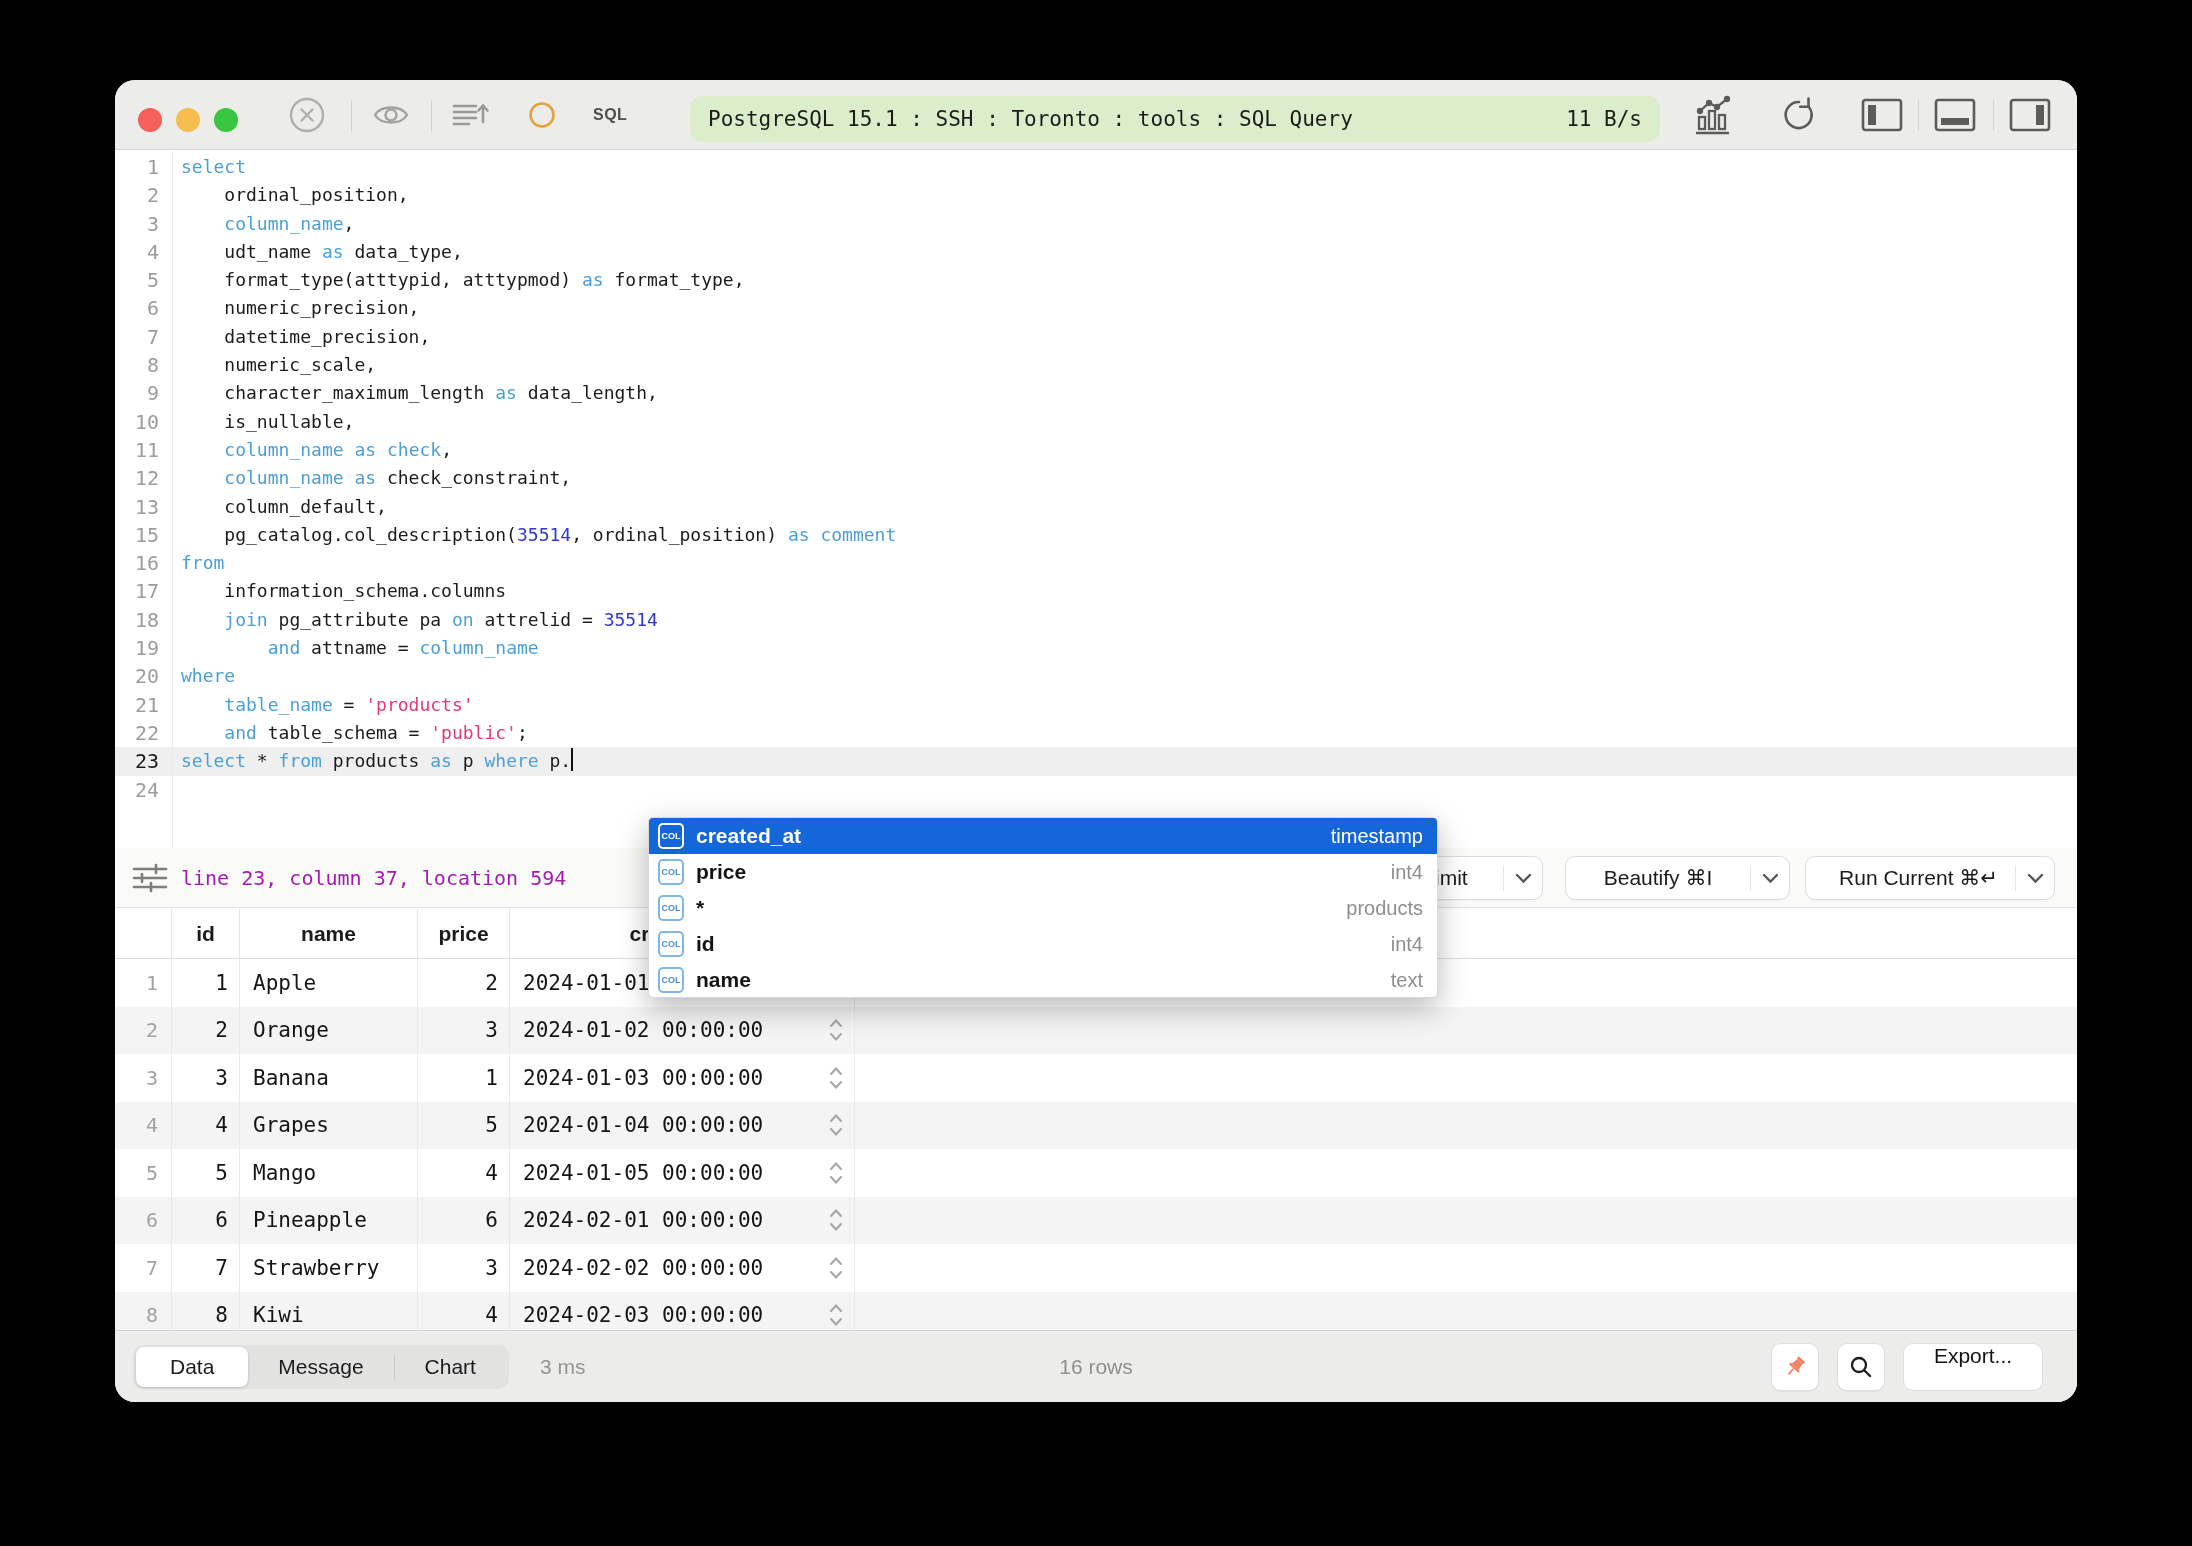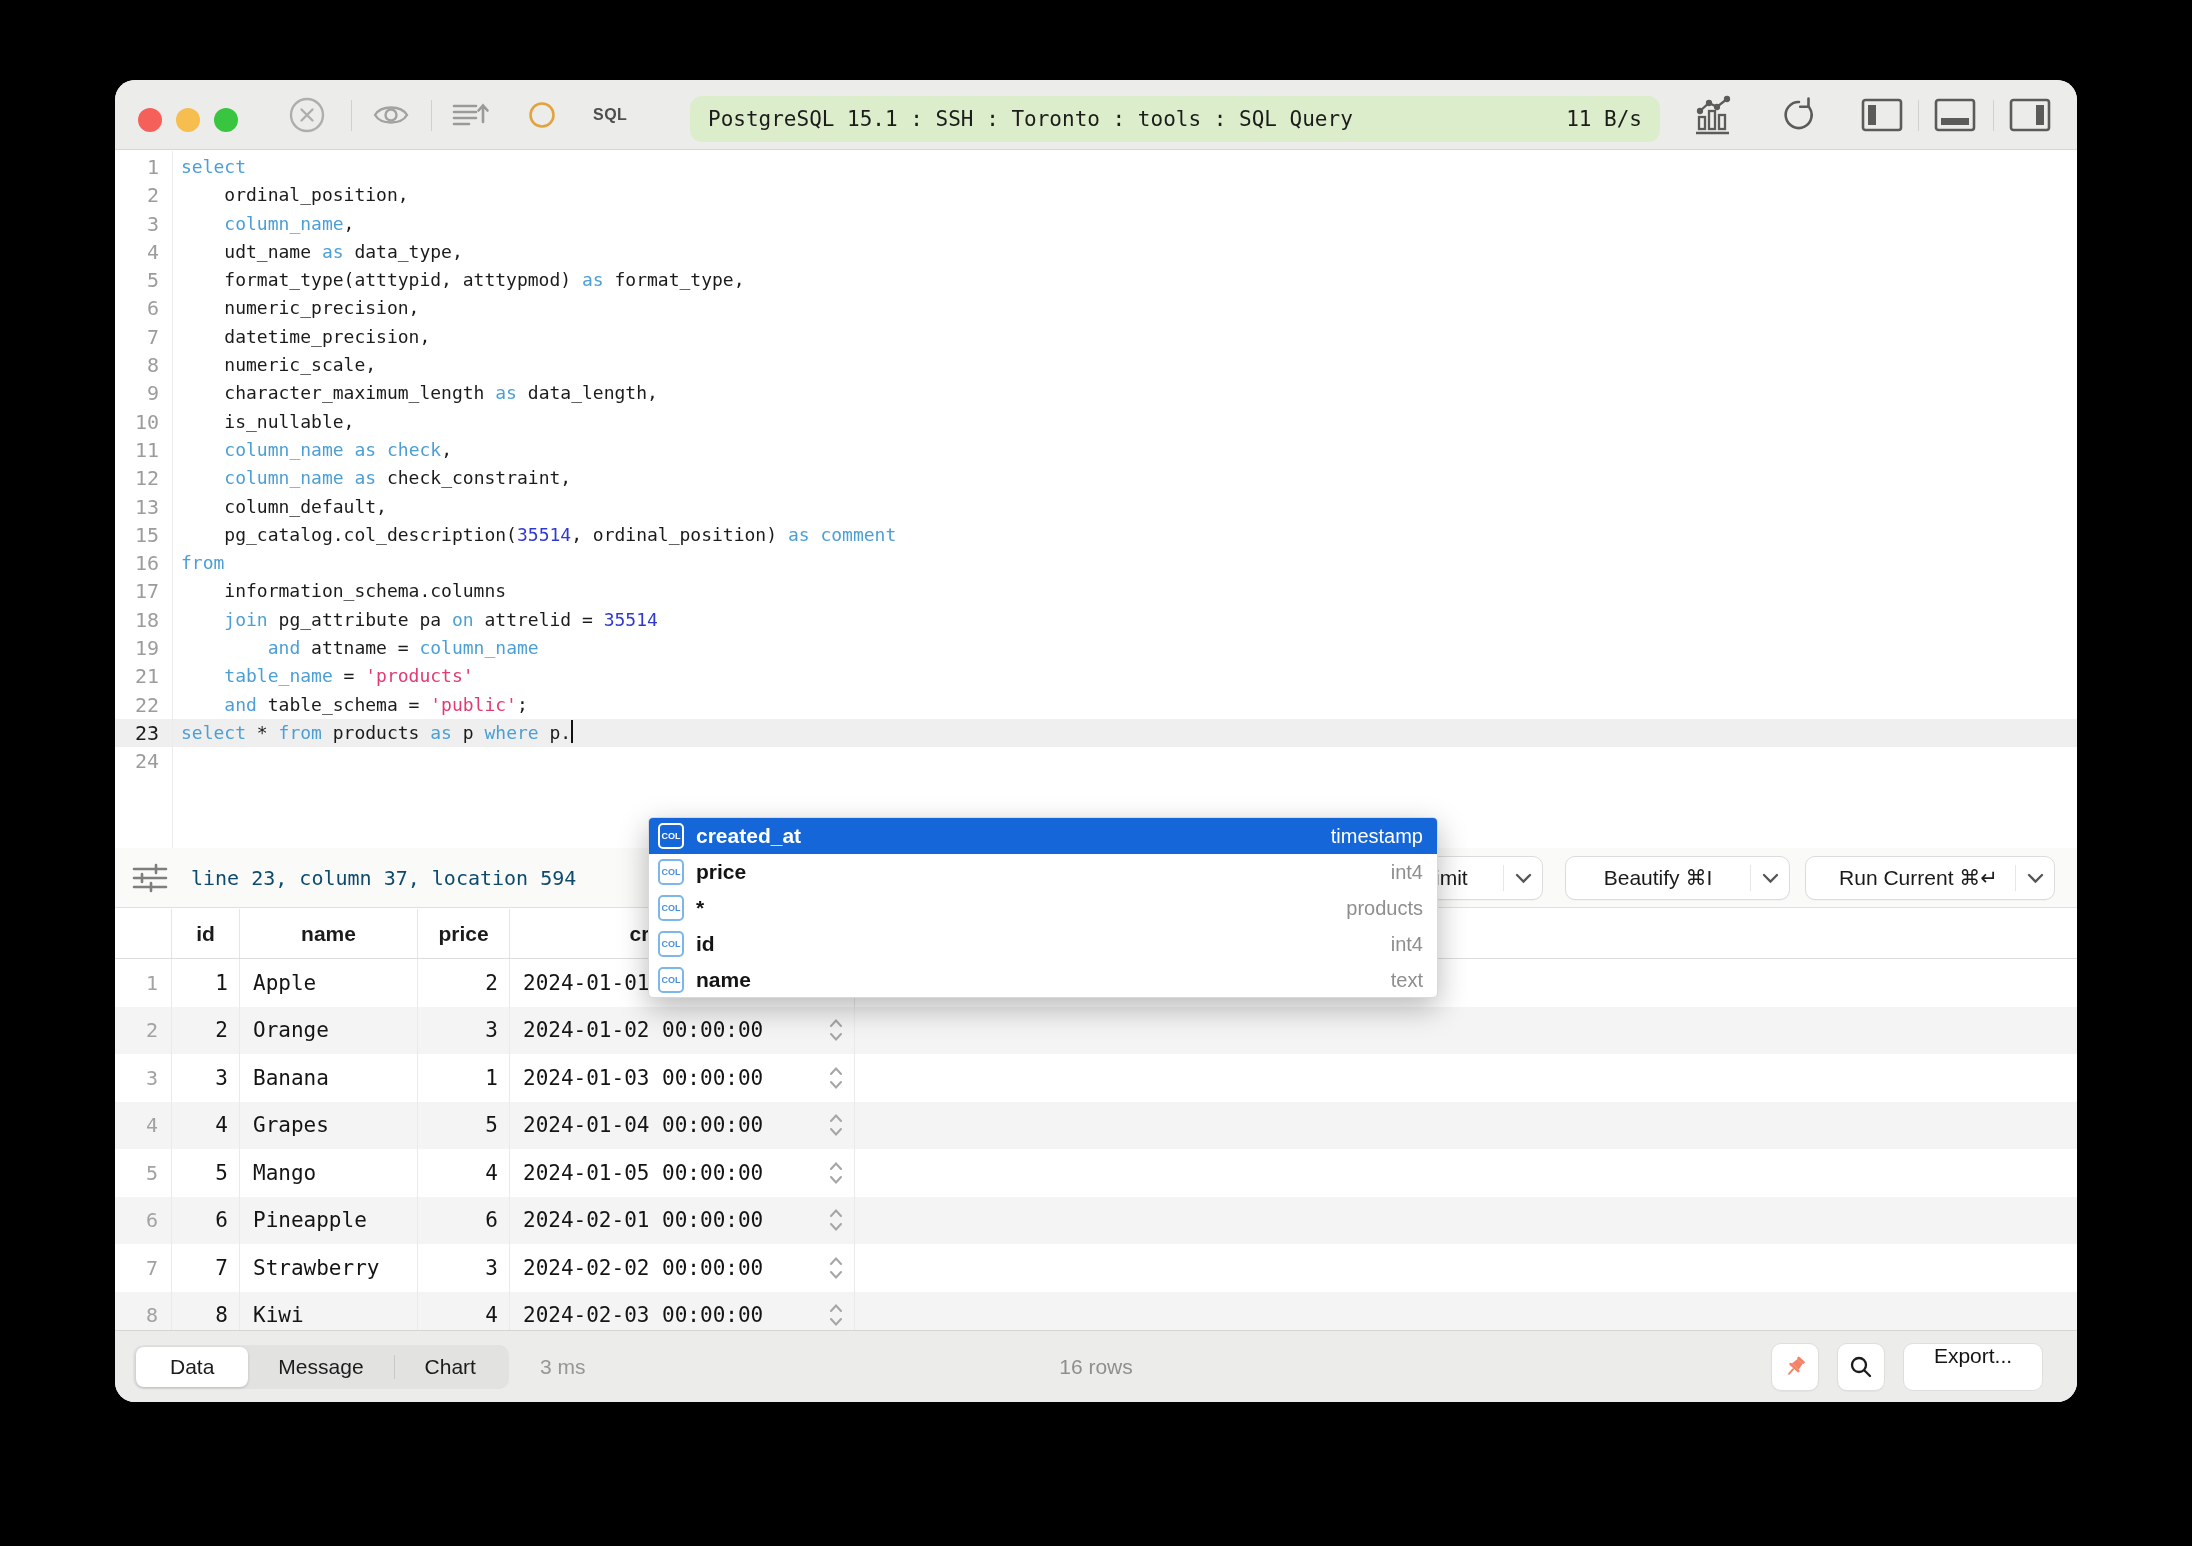--- a/index.html
+++ b/index.html
@@ -25,22 +25,22 @@
   .code-line .ln { width:57px; flex:0 0 57px; text-align:right; padding-right:13px; font-size:20px; color:#9C9C9B; }
   .code-line.current .ln { color:#1B1B1B; }
   .code-line .src { white-space:pre; font-size:18px; padding-left:9px; color:#1B1B1B; }
   .tok-kw,.tok-col { color:#4B9FD6; }
   .tok-num { color:#3038D2; }
   .tok-str { color:#E23A72; }
   .caret { display:inline-block; width:2px; height:23px; background:#101010; vertical-align:-4px; }
 
   
   .statusrow { position:absolute; left:0; top:768px; right:0; height:60px; background:#FAFAF9; border-bottom:1px solid #E0E0DF; }
-  .status-text { position:absolute; left:76px; top:0; height:60px; display:flex; align-items:center;
-                 font-family:"DejaVu Sans Mono",monospace; font-size:20px; color:#0c4a6e;text-align:center; }
+  .status-text { position:absolute; left:66px; top:0; height:60px; display:flex; align-items:center;
+                 font-family:"DejaVu Sans Mono",monospace; font-size:20px; color:#a21caf;text-align:center; }
   .btn { position:absolute; top:776px; height:44px; background:#fff; border:1px solid #DCDCDA; border-radius:10px;
          display:flex; align-items:center; font-size:21px; color:#1A1A1A; z-index:10; box-shadow:0 1px 1px rgba(0,0,0,.03); }
   .btn .lbl { flex:1; text-align:center; padding:0 14px; white-space:nowrap; }
   .btn .vsep { width:1px; height:26px; background:#E6E6E5; }
   .btn .chev { width:38px; display:flex; align-items:center; justify-content:center; }
 
   
   .dropdown { position:absolute; left:533px; top:737px; width:790px; height:181px; background:#fff; z-index:50;
               border:1px solid #D9D9D8; border-radius:5px; box-shadow:0 10px 30px rgba(0,0,0,.28); overflow:hidden; }
   .ac-item { height:36px; display:flex; align-items:center; padding:0 14px 0 9px; }
@@ -235,20 +235,24 @@
         </div>
         <div class="code-line">
           <span class="ln">18</span>
           <span class="src"><span class="tok-pl">    </span><span class="tok-kw">join</span><span class="tok-pl"> pg_attribute pa </span><span class="tok-kw">on</span><span class="tok-pl"> attrelid = </span><span class="tok-num">35514</span></span>
         </div>
         <div class="code-line">
           <span class="ln">19</span>
           <span class="src"><span class="tok-pl">        </span><span class="tok-kw">and</span><span class="tok-pl"> attname = </span><span class="tok-col">column_name</span></span>
         </div>
         <div class="code-line">
+          <span class="ln">20</span>
+          <span class="src"><span class="tok-kw">where</span></span>
+        </div>
+        <div class="code-line">
           <span class="ln">21</span>
           <span class="src"><span class="tok-pl">    </span><span class="tok-col">table_name</span><span class="tok-pl"> = </span><span class="tok-str">'products'</span></span>
         </div>
         <div class="code-line">
           <span class="ln">22</span>
           <span class="src"><span class="tok-pl">    </span><span class="tok-kw">and</span><span class="tok-pl"> table_schema = </span><span class="tok-str">'public'</span><span class="tok-pl">;</span></span>
         </div>
         <div class="code-line current">
           <span class="ln">23</span>
           <span class="src"><span class="tok-kw">select</span><span class="tok-pl"> * </span><span class="tok-kw">from</span><span class="tok-pl"> products </span><span class="tok-kw">as</span><span class="tok-pl"> p </span><span class="tok-kw">where</span><span class="tok-pl"> p.</span><span class="caret"></span></span>

